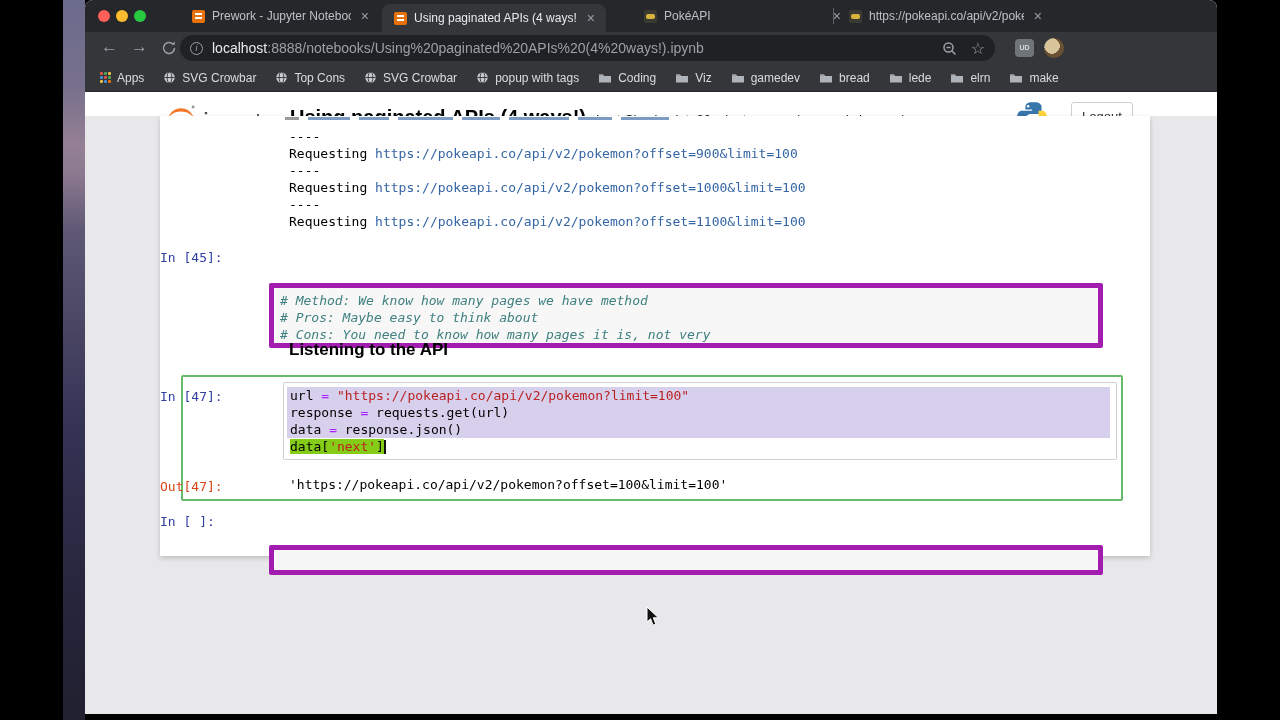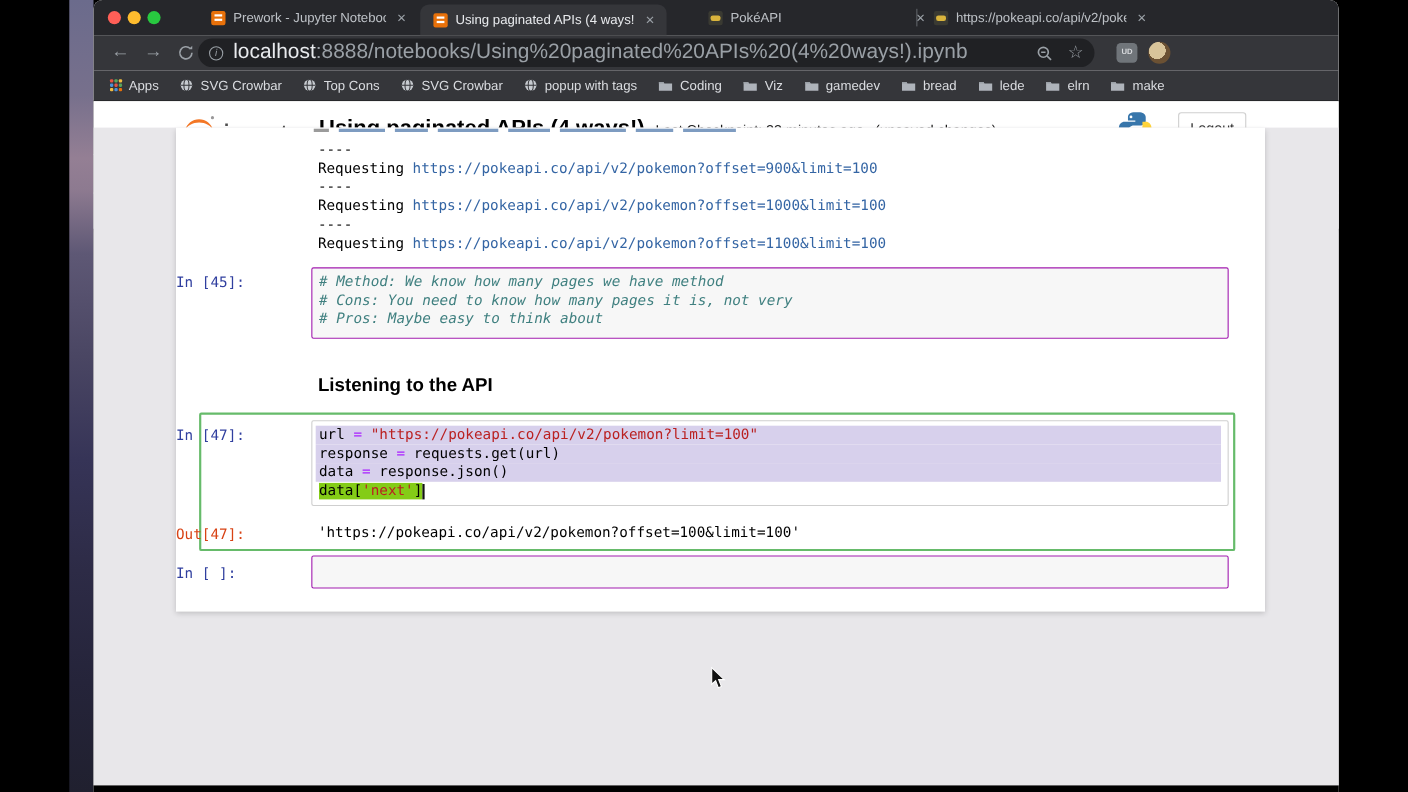--- a/index.html
+++ b/index.html
@@ -32,21 +32,21 @@
   .fav-poke:before { content:""; position:absolute; left:2px; top:4px; width:9px; height:5px;
      background:#d9b43c; border-radius:2px; }
 
   
   #urlbar { left:0; top:32px; width:100%; height:32px; background:#35363a; }
   .navic { color:#9aa0a6; font-size:17px; top:5px; }
   #urlpill { left:95px; top:3px; width:815px; height:26px; background:#202124; border-radius:13px;
     display:flex; align-items:center; padding:0 10px; }
   .info-badge { width:13px; height:13px; border:1.5px solid #9aa0a6; border-radius:50%;
     color:#9aa0a6; font-size:9px; line-height:10px; text-align:center; font-style:italic; flex:none; }
-  #urltext { margin-left:9px; font-size:19px; color:#9aa0a6; white-space:nowrap; overflow:hidden; flex:1; }
+  #urltext { margin-left:9px; font-size:14px; color:#9aa0a6; white-space:nowrap; overflow:hidden; flex:1; }
   #urltext .host { color:#e8eaed; }
   .pillicon { color:#9aa0a6; margin-left:14px; flex:none; }
   .ext-ud { left:930px; top:7px; width:19px; height:18px; background:#70757a; border-radius:4px;
     color:#d8dadd; font-size:7px; font-weight:bold; text-align:center; line-height:18px; }
   .ext-av { left:959px; top:6px; width:20px; height:20px; border-radius:50%;
     background:radial-gradient(circle at 40% 40%, #d8c49a 0 45%, #6b5133 46% 100%); }
 
   
   #bookmarks { left:0; top:64px; width:100%; height:28px; background:#35363a;
     display:flex; align-items:center; gap:19px; padding-left:14px; border-bottom:1px solid #26272b; }
@@ -102,22 +102,22 @@
   
   #nbcontainer { left:75px; top:0px; width:990px; height:440px; background:#fff;
     box-shadow:0 2px 5px rgba(0,0,0,0.18); }
 
   .mono { font-family:"DejaVu Sans Mono", monospace; font-size:13px; line-height:17px; white-space:pre; }
   .prompt { position:absolute; left:0; width:110px; text-align:left; }
   .inprompt { color:#303f9f; }
   .outprompt { color:#d84315; }
   .linky { color:#3465a4; }
 
-  .inputbox { position:absolute; left:123px; width:834px; background:#f7f7f7;
-    border:1px solid #a21caf; border-radius:2px; padding:4px 0 4px 3px; }
+  .inputbox { position:absolute; left:109px; width:834px; background:#f7f7f7;
+    border:5px solid #a21caf; border-radius:2px; padding:4px 0 4px 3px;margin-top:40px; }
   .codecomment { color:#408080; font-style:italic; padding-left:3px; }
 
   #clipline { left:125px; top:0px; width:620px; height:5px; overflow:hidden; display:flex; gap:9px; }
   #clipline i { height:3px; margin-top:1px; background:#9b9b9b; flex:none; }
   #clipline i.b { background:#7e9cc1; }
 
   #selcell { left:21px; top:259px; width:942px; height:126px;
     border:2px solid #66bb6a; border-radius:2px; background:#fff; }
   #cell47box { left:123px; top:266px; width:834px; background:#fff;
     border:1px solid #cfcfcf; border-radius:2px; padding:4px 0 4px 3px; }
@@ -419,22 +419,22 @@
       <div class="abs mono" style="left:129px;top:12px">----</div>
       <div class="abs mono" style="left:129px;top:29px"><span>Requesting </span><span class="linky">https://pokeapi.co/api/v2/pokemon?offset=900&amp;limit=100</span></div>
       <div class="abs mono" style="left:129px;top:46px">----</div>
       <div class="abs mono" style="left:129px;top:63px"><span>Requesting </span><span class="linky">https://pokeapi.co/api/v2/pokemon?offset=1000&amp;limit=100</span></div>
       <div class="abs mono" style="left:129px;top:80px">----</div>
       <div class="abs mono" style="left:129px;top:97px"><span>Requesting </span><span class="linky">https://pokeapi.co/api/v2/pokemon?offset=1100&amp;limit=100</span></div>
 
       <div class="abs mono prompt inprompt" style="top:133px">In [45]:</div>
       <div class="inputbox" style="top:127px;height:65px">
         <div class="mono codecomment"># Method: We know how many pages we have method</div>
+        <div class="mono codecomment"># Pros: Maybe easy to think about</div>
         <div class="mono codecomment"># Cons: You need to know how many pages it is, not very</div>
-        <div class="mono codecomment"># Pros: Maybe easy to think about</div>
       </div>
 
       <div id="heading47">Listening to the API</div>
 
       <div id="selcell" class="abs"></div>
       <div class="abs mono prompt inprompt" style="top:272px">In [47]:</div>
       <div id="cell47box" class="abs">
         <div class="mono cmline hl"><span>url </span><span class="tok-op">= </span><span class="tok-str">"https://pokeapi.co/api/v2/pokemon?limit=100"</span></div>
         <div class="mono cmline hl"><span>response </span><span class="tok-op">= </span><span>requests.get(url)</span></div>
         <div class="mono cmline hl"><span>data </span><span class="tok-op">= </span><span>response.json()</span></div>

